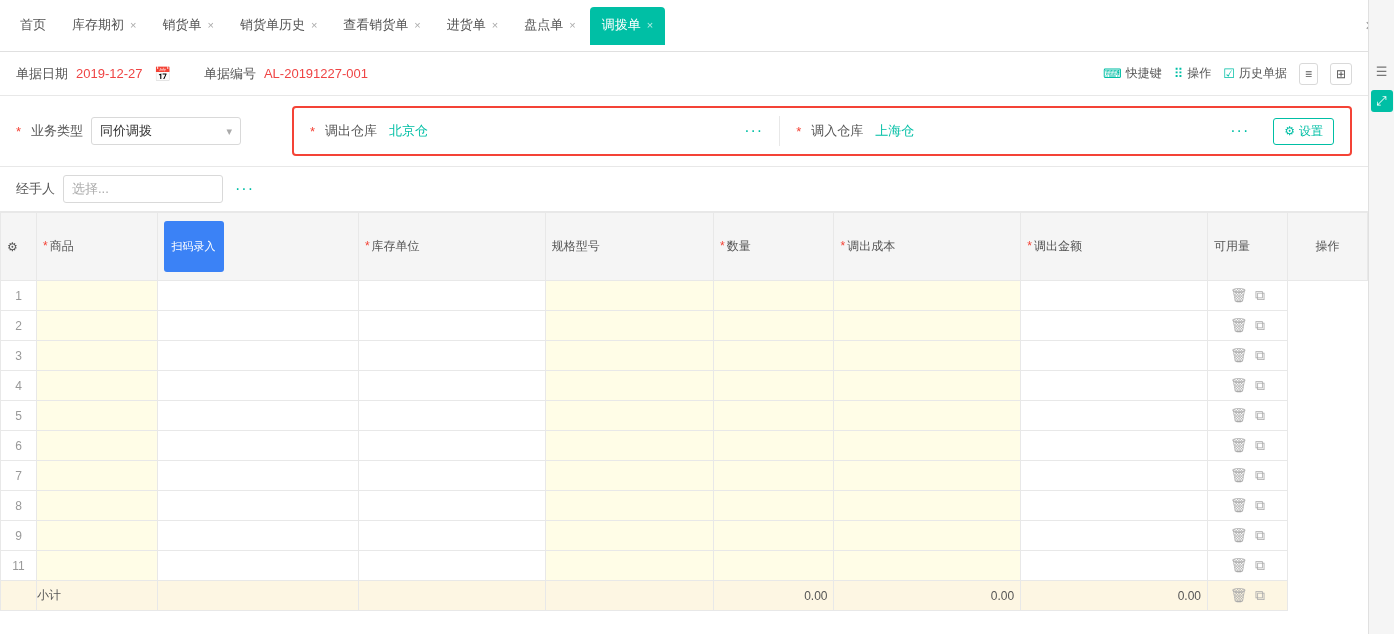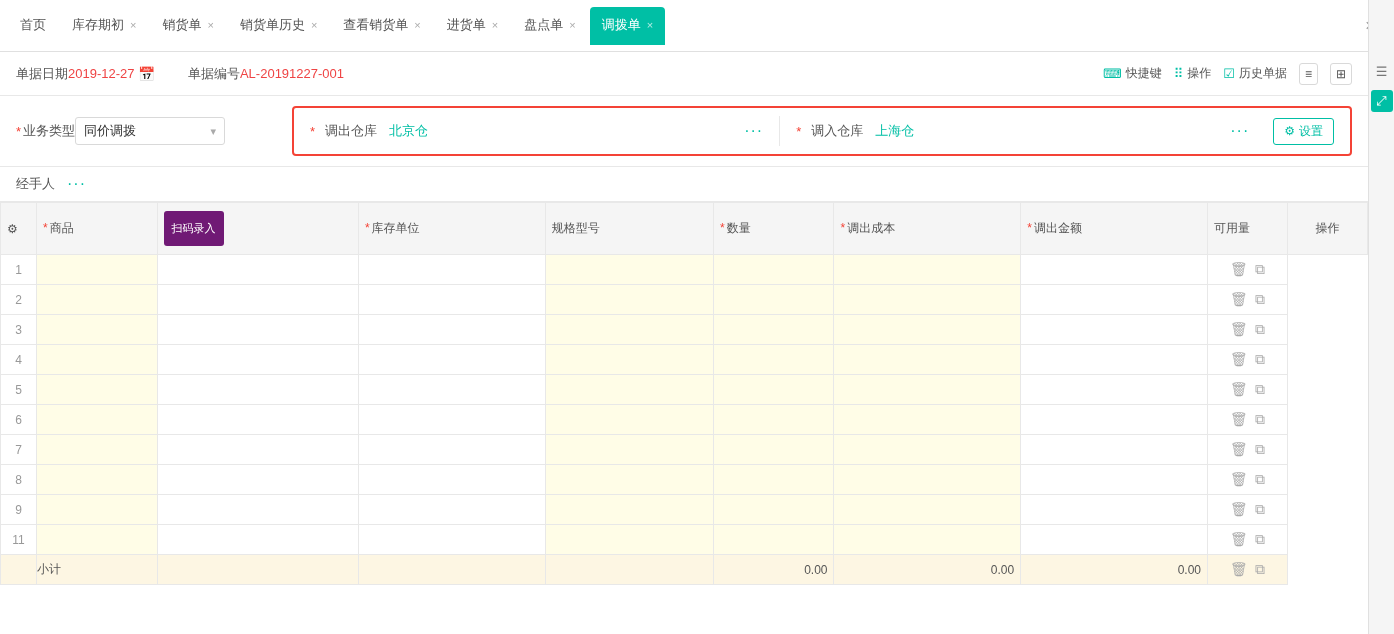--- a/index.html
+++ b/index.html
@@ -24,21 +24,21 @@
     .toolbar-label { font-size: 13px; color: #555; }
     .toolbar-value { font-size: 13px; color: #ef4444; font-weight: 500; }
     .date-icon { color: #00bfa5; margin-left: 4px; cursor: pointer; font-size: 14px; }
     .toolbar-right { margin-left: auto; display: flex; align-items: center; gap: 12px; }
     .toolbar-btn { display: flex; align-items: center; gap: 4px; font-size: 12px; color: #555; cursor: pointer; }
     .toolbar-btn-icon { font-size: 13px; color: #00bfa5; }
     .settings-btn {
       display: flex; align-items: center; gap: 4px; padding: 4px 10px;
       border: 1px solid #00bfa5; border-radius: 3px; color: #00bfa5; cursor: pointer; font-size: 12px;
     }
-    .form-row { display: flex; align-items: center; }
+    .form-row { display: flex; align-items: center; gap: 8px; }
     .form-label { color: #555; font-size: 13px; white-space: nowrap; }
     .required { color: #f44336; margin-right: 2px; }
     .form-value { color: #333; font-size: 13px; }
     .form-select {
       display: flex; align-items: center; gap: 4px; min-width: 150px;
       border: 1px solid #d9d9d9; border-radius: 3px; padding: 4px 8px; cursor: pointer;
     }
     .select-arrow { color: #aaa; font-size: 11px; }
     .more-btn { color: #00bfa5; cursor: pointer; font-size: 16px; letter-spacing: 1px; }
 
@@ -56,22 +56,22 @@
       font-weight: normal; color: #555; white-space: nowrap;
     }
     .data-table td {
       padding: 6px; border: 1px solid #e8e8e8; height: 30px;
       color: #333; font-size: 12px;
     }
     .data-table .row-num { color: #999; text-align: center; width: 36px; }
     .data-table .action-col { text-align: center; width: 80px; }
     .required-col { color: #f44336; margin-right: 2px; }
     .scan-btn {
-      background: #701a75; color: #fff; border: none; border-radius: 3px;
-      padding: 10px 8px; font-size: 11px; cursor: pointer;
+      background: #3b82f6; color: #fff; border: none; border-radius: 3px;
+      padding: 18px 8px; font-size: 11px; cursor: pointer;
     }
     .action-icon { color: #aaa; cursor: pointer; font-size: 14px; margin: 0 2px; }
     .gear-col { width: 36px; text-align: center; }
     .subtotal-row { background: #fdf6e3; font-weight: 500; }
     .subtotal-row td { color: #555; }
 
     
     .right-sidebar {
       position: fixed; right: 0; top: 0; width: 26px; height: 100%;
       background: #f5f5f5; border-left: 1px solid #e0e0e0;
@@ -195,20 +195,24 @@
 
       <div class="settings-btn" style="margin-left:8px;white-space:nowrap;">
         <span>⚙</span>
         <span>设置</span>
       </div>
     </div>
   </div>
 
   <div style="display:flex;align-items:center;padding:8px 16px;gap:8px;border-bottom:1px solid #e8e8e8;background:#fff;">
     <span class="form-label">经手人</span>
+    <div class="form-select" style="min-width:160px;color:#aaa;">
+      <span>选择...</span>
+      <span class="tab-spacer"></span>
+    </div>
     <span class="more-btn" style="margin-left:4px;">···</span>
   </div>
 
   <div class="table-wrapper">
     <table class="data-table">
       <thead>
         <tr>
           <th class="gear-col">
             <span>⚙</span>
           </th>

